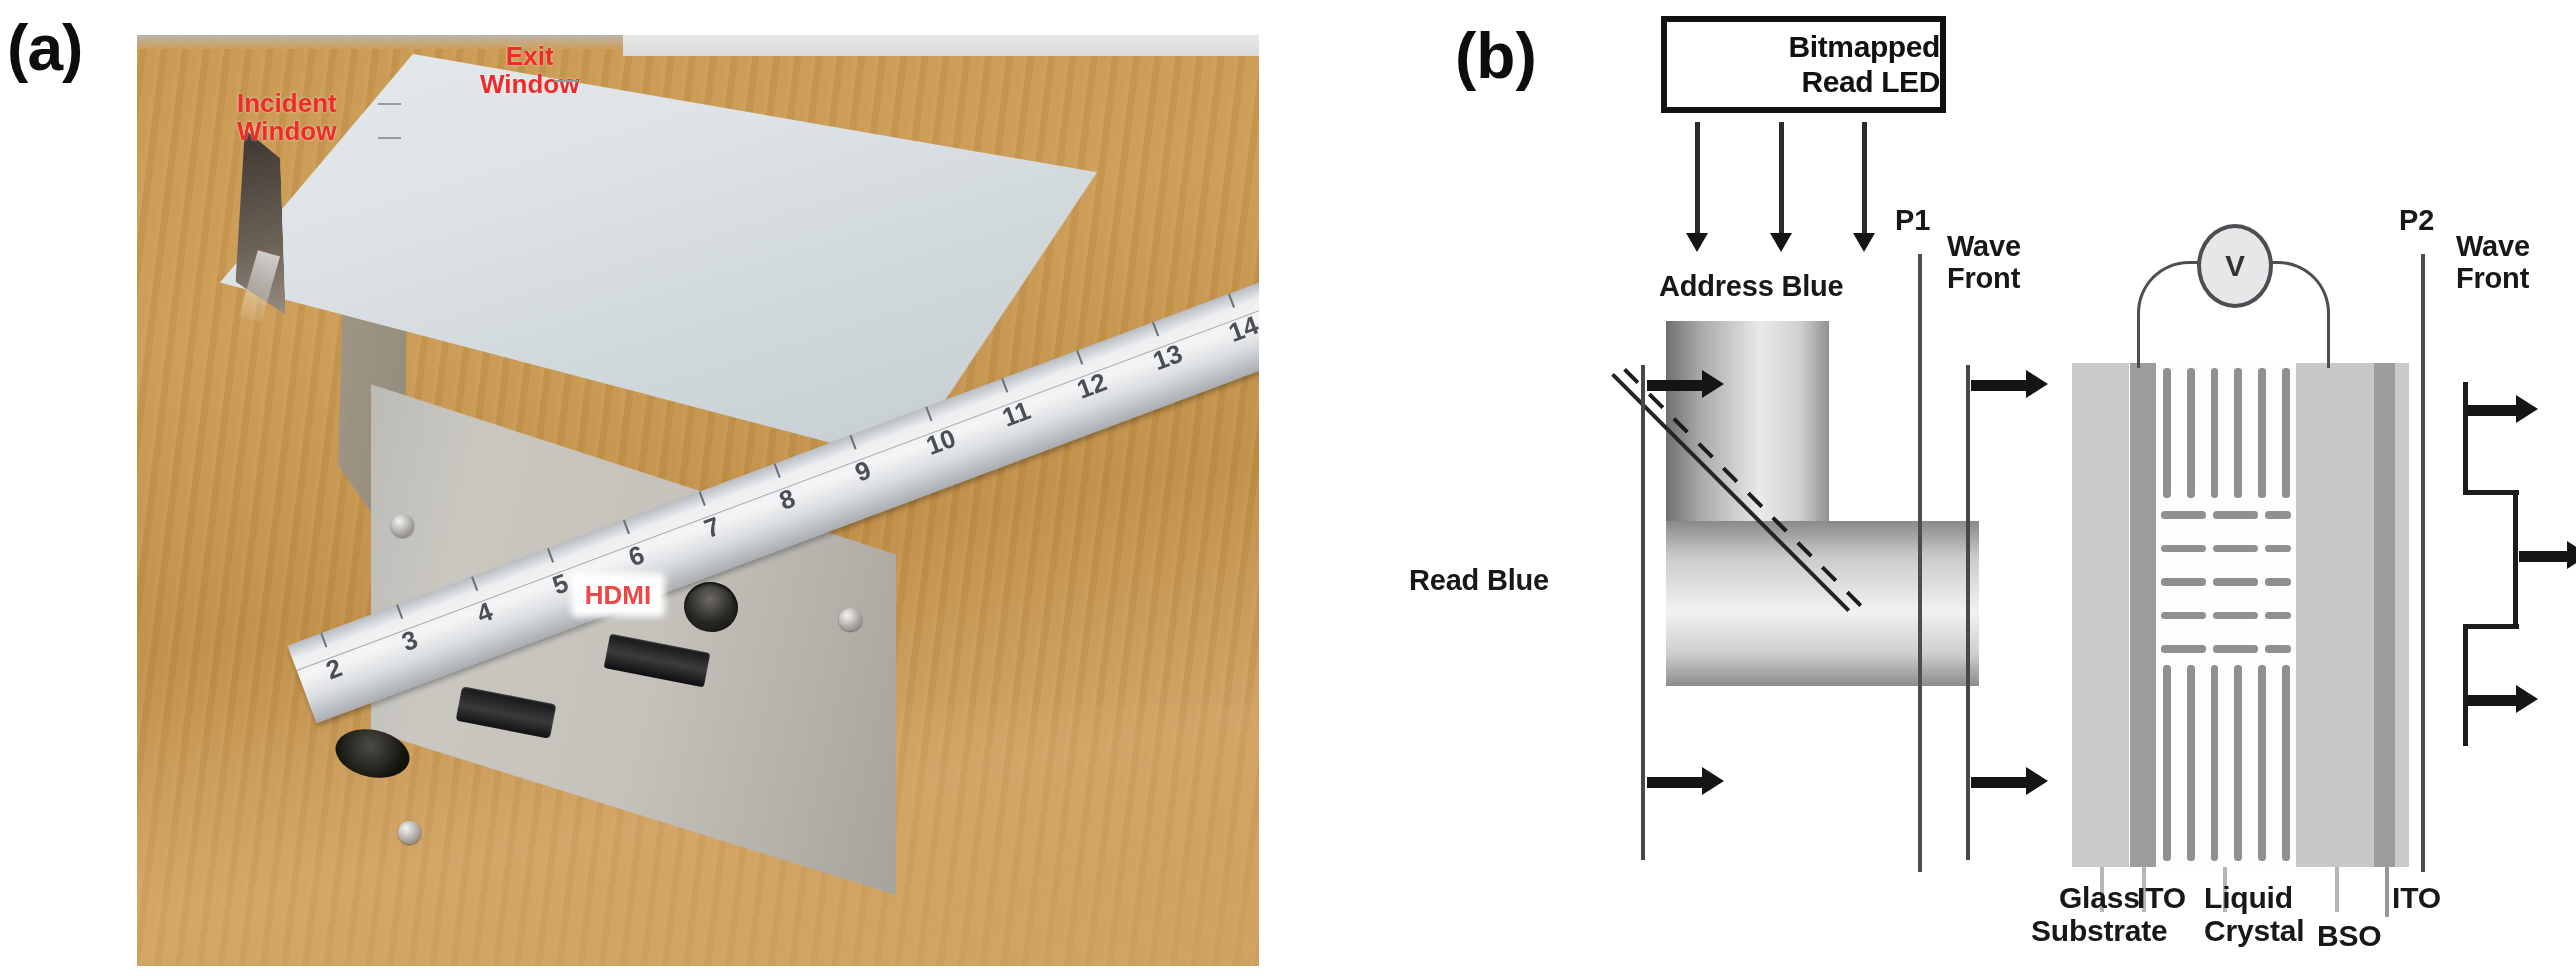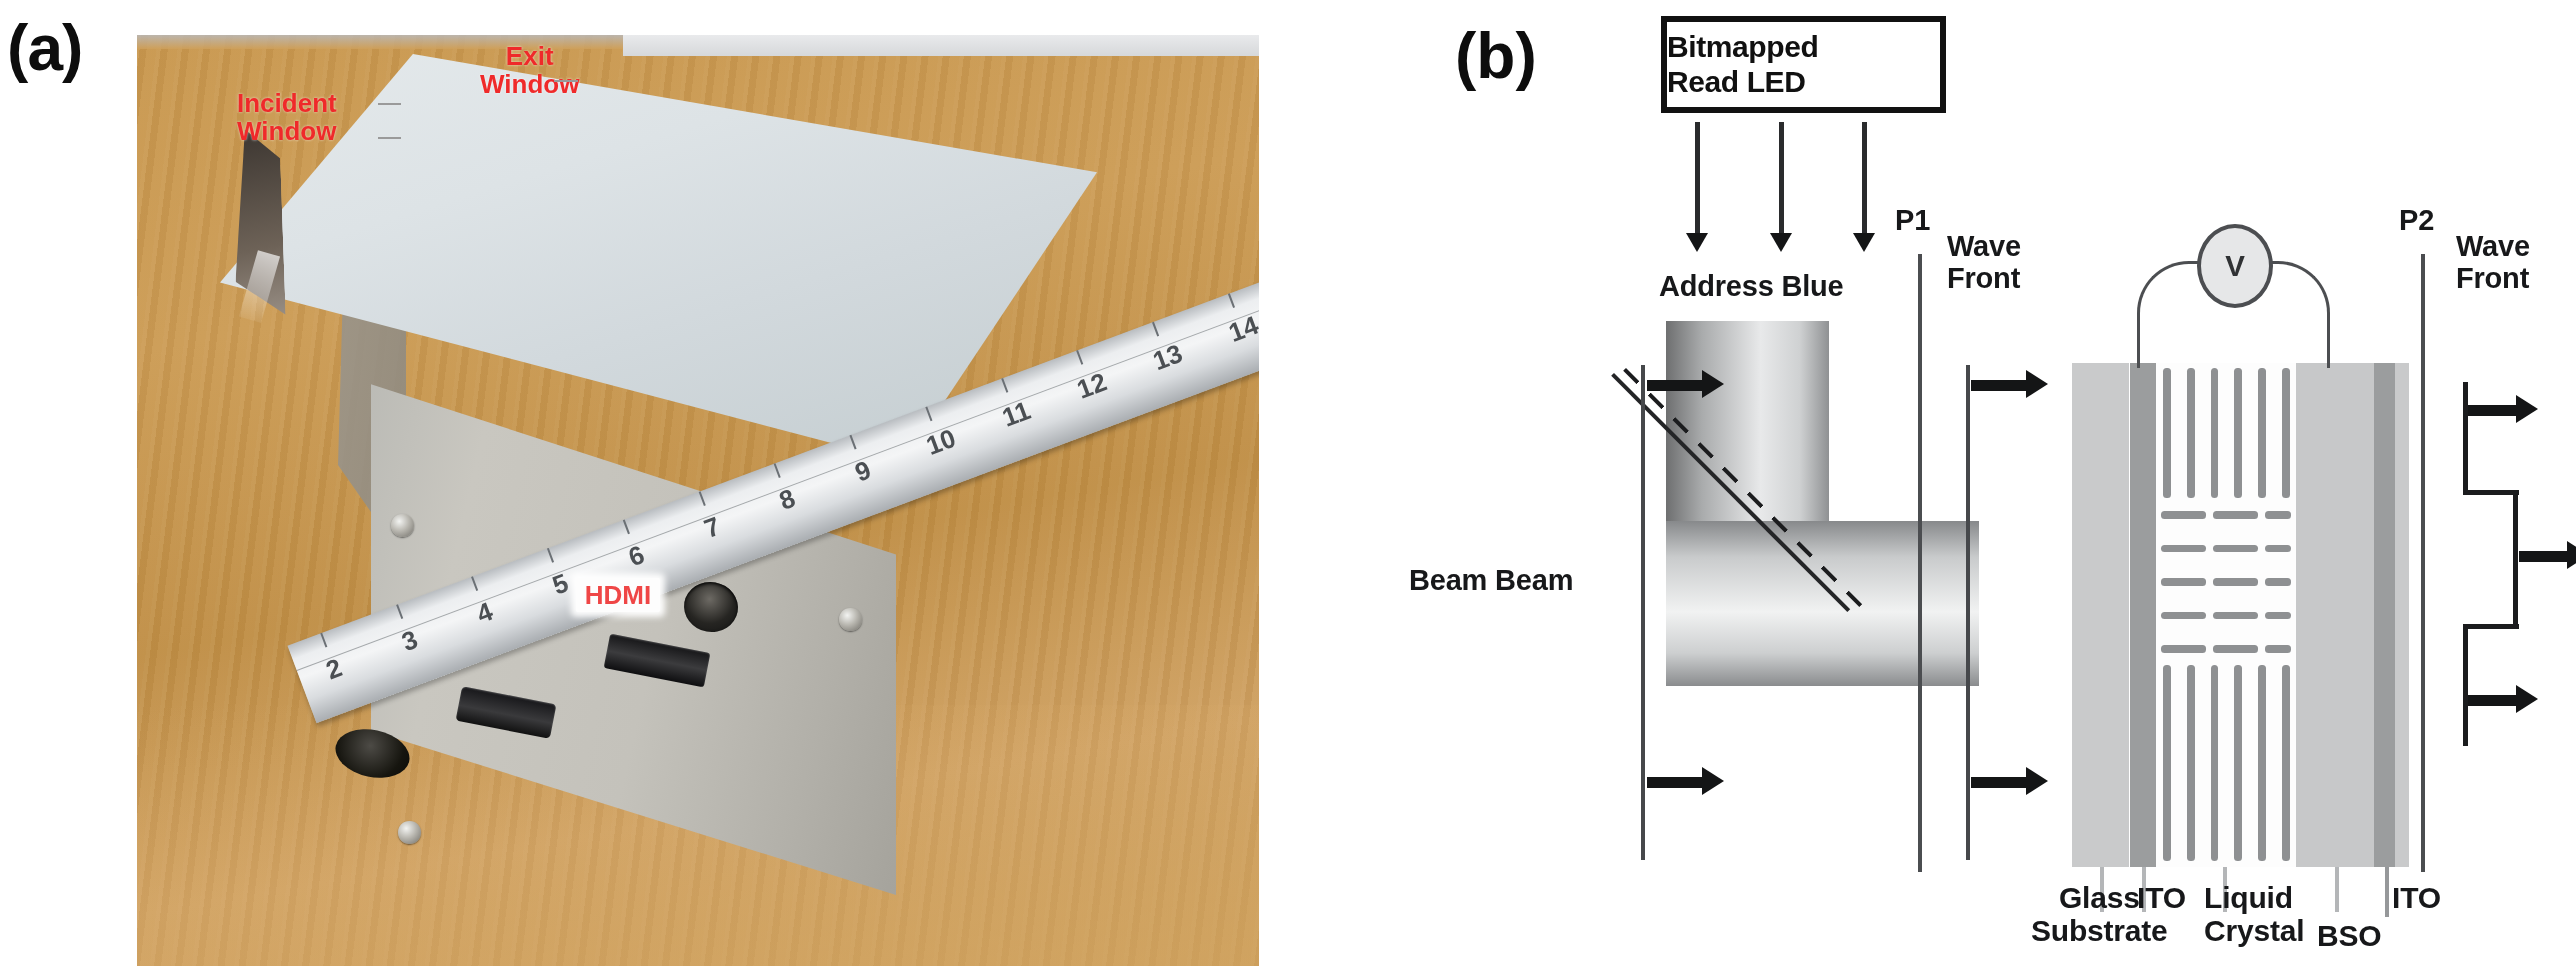--- a/index.html
+++ b/index.html
@@ -96,21 +96,21 @@
   
   #panel-b{position:absolute;left:1268px;top:0;width:1308px;height:978px;}
   #label-b{position:absolute;left:187px;top:24px;font-size:64px;font-weight:bold;color:#0d0d0d;
         line-height:1;}
   .dlabel{position:absolute;font-weight:bold;color:#17181a;line-height:1.1;
         font-size:29px;letter-spacing:-0.2px;}
   .dlabel.sm{font-size:30px;}
 
   #led-box{position:absolute;left:393px;top:15.6px;width:285px;height:97px;
         border:6px solid #111;background:#fff;box-sizing:border-box;
-        display:flex;flex-direction:column;align-items:flex-start;justify-content:center;}
+        display:flex;flex-direction:column;align-items:flex-end;justify-content:center;}
   #led-box div{font-size:30px;font-weight:bold;color:#111;line-height:1.18;letter-spacing:-0.4px;}
 
   .vline{position:absolute;background:#4b4d50;width:3.5px;}
   .dark-line{position:absolute;background:#1b1c1e;}
 
   
   .arr-down{position:absolute;width:5.2px;background:#2a2b2d;}
   .arr-down::after{content:"";position:absolute;left:-8.7px;bottom:-17.4px;
         border-left:11.3px solid transparent;border-right:11.3px solid transparent;
         border-top:19px solid #141516;}
@@ -246,21 +246,21 @@
     <div class="dlabel" style="left:391px;top:271px;">Address Blue</div>
 
     <div class="beam-v"></div>
     <div class="beam-h"></div>
     <div class="beam-splitter"></div>
     <div class="beam-splitter-dash"></div>
 
     <div class="dark-line" style="left:373px;top:365px;width:4.3px;height:495px;background:#46484b;"></div>
     <div class="arr-right" style="left:379px;top:380px;width:56px;"></div>
     <div class="arr-right" style="left:379px;top:777px;width:56px;"></div>
-    <div class="dlabel" style="left:141px;top:565px;">Beam Beam</div>
+    <div class="dlabel" style="left:141px;top:565px;">Read Blue</div>
 
     <div class="vline" style="left:650px;top:254px;height:618px;"></div>
     <div class="dlabel" style="left:627px;top:205px;">P1</div>
 
     <div class="dlabel" style="left:679px;top:231px;">Wave<br>Front</div>
     <div class="dark-line" style="left:698px;top:365px;width:4.3px;height:495px;background:#46484b;"></div>
     <div class="arr-right" style="left:703px;top:380px;width:56px;"></div>
     <div class="arr-right" style="left:703px;top:777px;width:56px;"></div>
 
     <div class="layer" id="lc-glass1"></div>

